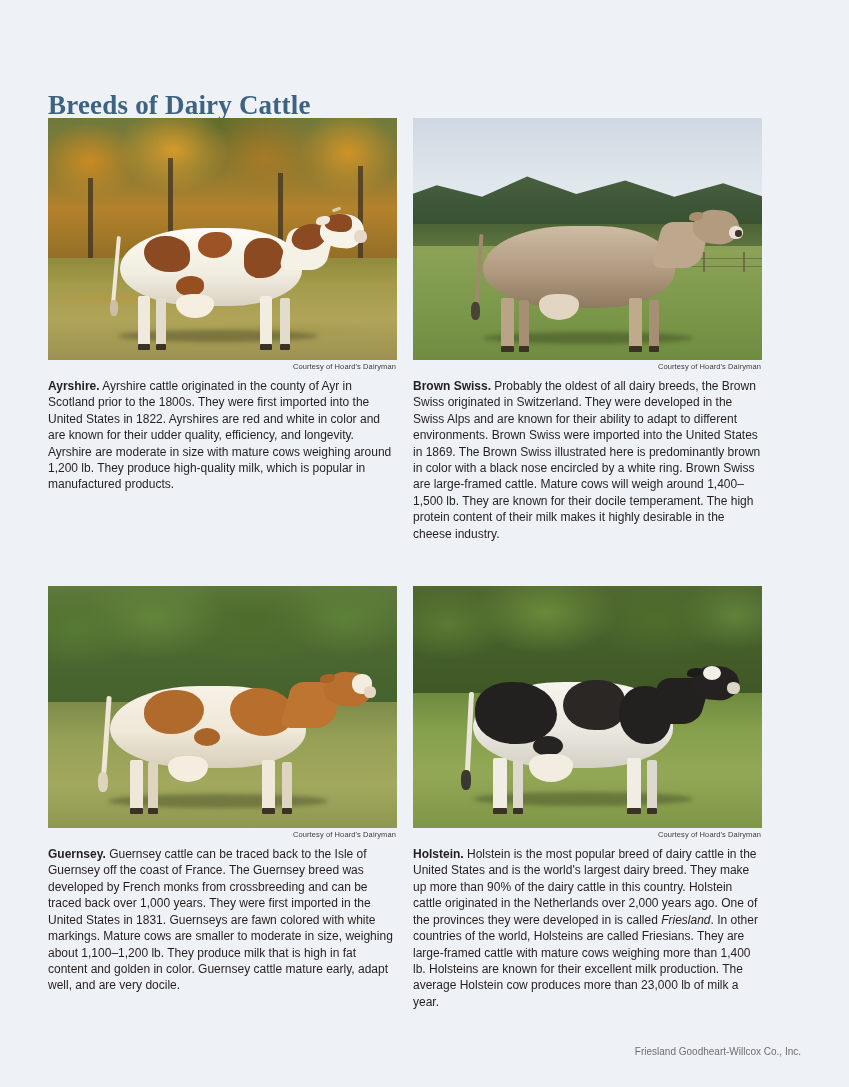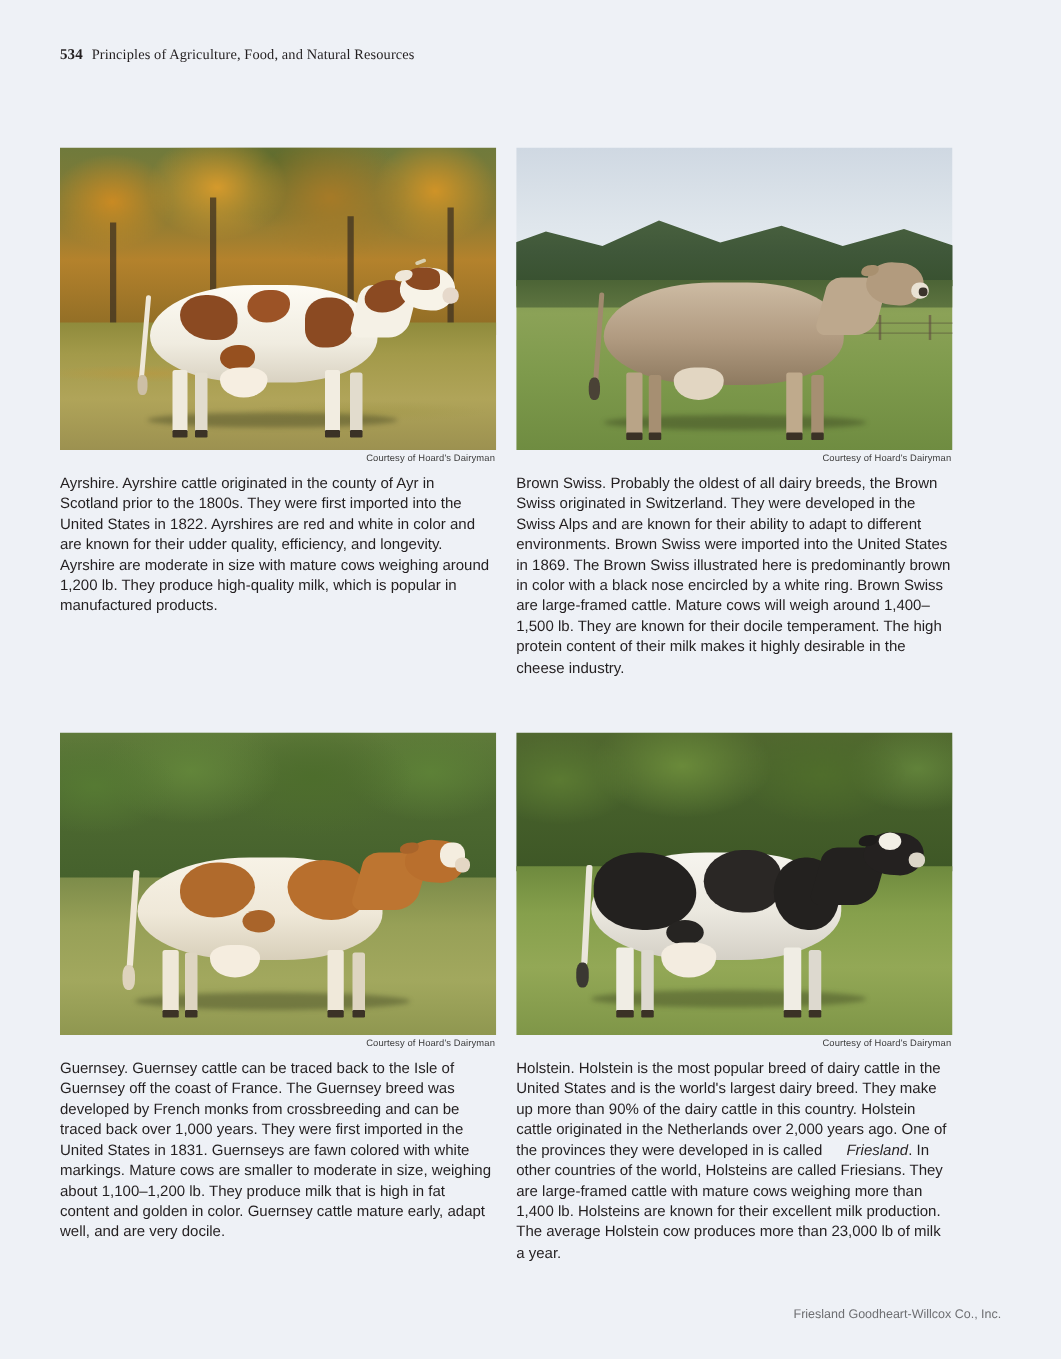--- a/index.html
+++ b/index.html
@@ -77,25 +77,24 @@
     letter-spacing: 0.1px;
   }
   .caption {
     font-size: 12px;
     line-height: 16.4px;
     color: #231f20;
     margin-top: 7px;
     text-align: left;
   }
   .caption b {
-    font-weight: normal;
+    font-weight: bold;
   }
   .caption i {
     font-style: italic;
-    margin-left: 16px;
   }
   .copyright {
     position: absolute;
     bottom: 30px;
     right: 48px;
     font-size: 10px;
     color: #6d6e71;
   }
 
   
@@ -207,24 +206,22 @@
   .shadow {
     position:absolute; border-radius:50%;
     background: rgba(40,45,20,.35); filter: blur(2px);
   }
 </style>
 </head>
 <body>
 
 <div class="page">
 
-  <div class="running-head">
-    <span class="folio">534</span><span>Principles of Agriculture, Food, and Natural Resources</span>
-  </div>
-
+
+  <h1 class="chapter-title">Breeds of Dairy Cattle</h1>
 
   <div class="grid">
 
     <div class="row">
 
       <div class="col">
         <div class="photo">
           <div class="scene">
             <div class="sky-autumn"></div>
             <div class="tree-mass"></div>

